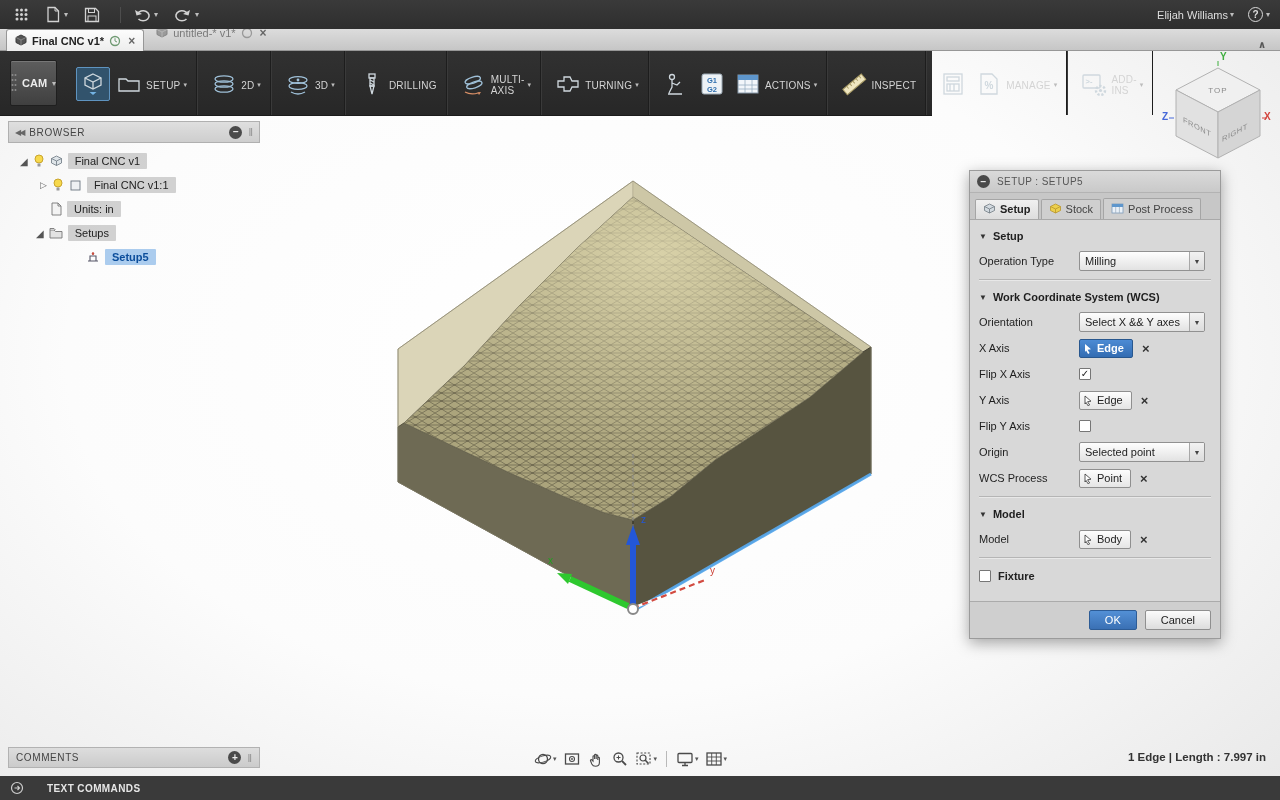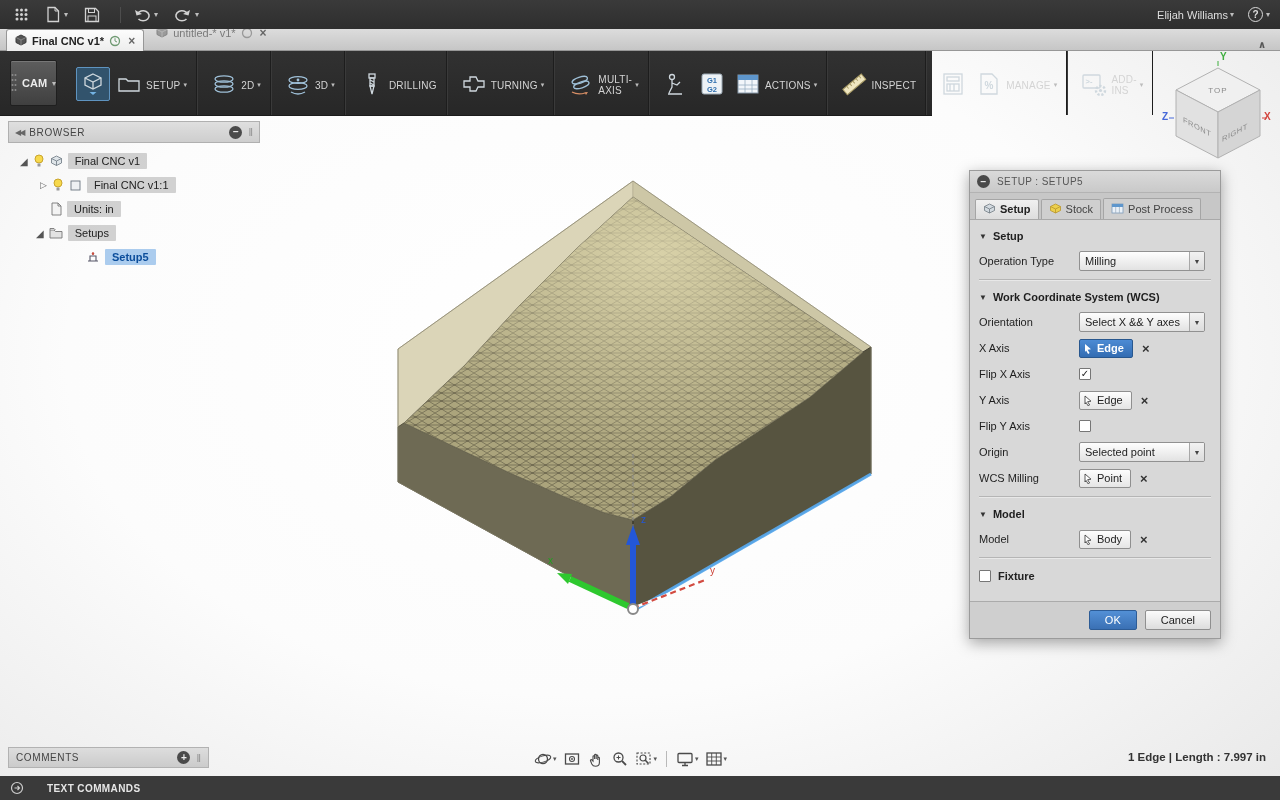--- a/index.html
+++ b/index.html
@@ -91,21 +91,21 @@
   .cb{width:12px;height:12px;border:1px solid #767676;background:#fff;border-radius:1px;display:flex;
     align-items:center;justify-content:center;font-size:10px;font-weight:bold;color:#222;line-height:1}
   .d-div{height:1px;background:#b5b5b5;margin:5px 9px;box-shadow:0 1px 0 #e8e8e8}
   .d-footer{border-top:1px solid #ababab;margin-top:12px;padding:8px 9px;display:flex;justify-content:flex-end;
     gap:8px;background:rgba(206,206,206,.9)}
   .btn{height:20px;padding:0 15px;display:flex;align-items:center;border-radius:2px;border:1px solid #8f8f8f;
     background:linear-gradient(#fbfbfb,#dddddd);color:#222}
   .btn.primary{background:linear-gradient(#5390d6,#3a70b4);border-color:#2d5c96;color:#fff}
 
   
-  .comments{position:absolute;left:8px;top:747px;width:201px;height:21px;background:linear-gradient(#dddddd,#cbcbcb);
+  .comments{position:absolute;left:8px;top:747px;width:252px;height:21px;background:linear-gradient(#dddddd,#cbcbcb);
     border:1px solid #b2b2b2;display:flex;align-items:center;gap:6px;padding:0 7px;z-index:12}
   .c-title{font-size:10px;letter-spacing:.6px;color:#444}
   .navbar{position:absolute;left:531px;top:746px;height:26px;display:flex;align-items:center;z-index:12}
   .nbtn{display:flex;align-items:center;padding:3px 3px;border-radius:2px}
   .ncaret{font-size:7px;color:#555;margin-left:1px}
   .nsep{width:1px;height:16px;background:#b9b9b9;margin:0 6px}
   .sel-info{position:absolute;right:14px;top:751px;font-size:11.5px;font-weight:bold;color:#333;z-index:12}
   .textcmd{position:absolute;left:0;right:0;bottom:0;height:24px;background:#3a3a3a;display:flex;align-items:center;
     gap:23px;padding:0 10px;color:#e6e6e6;font-size:10px;font-weight:bold;letter-spacing:.4px;z-index:40}
 </style>
@@ -352,45 +352,45 @@
       </div>
       <div class="glabel">
           <span>DRILLING</span>
         </div>
     </div>
 
     <div class="grp">
       <div class="gi-row">
         <div class="icon-cell">
           <svg width="26" height="26" viewBox="0 0 26 26">
-              <path d="M3 10h6V6h6l2 4h6v6h-6l-2 4H9v-4H3z" fill="none" stroke="#cfd8de" stroke-width="1.3"></path>
-            </svg>
-        </div>
-      </div>
-      <div class="glabel">
-          <span>TURNING</span>
-          <span class="tcaret">▾</span>
-        </div>
-    </div>
-
-    <div class="grp">
-      <div class="gi-row">
-        <div class="icon-cell">
-          <svg width="26" height="26" viewBox="0 0 26 26">
               <g transform="rotate(-18 13 13)" fill="none" stroke="#9fc0d8" stroke-width="1.3">
                 <ellipse cx="13" cy="9" rx="8" ry="3"></ellipse>
                 <ellipse cx="13" cy="14" rx="8" ry="3"></ellipse>
               </g>
               <path d="M4 21a11 6 0 0 0 13 1" fill="none" stroke="#d88f66" stroke-width="1.3"></path>
               <path d="M18 24l2-3-3.5.3z" fill="#d88f66"></path>
             </svg>
         </div>
       </div>
       <div class="glabel">
           <span>MULTI-AXIS</span>
+          <span class="tcaret">▾</span>
+        </div>
+    </div>
+
+    <div class="grp">
+      <div class="gi-row">
+        <div class="icon-cell">
+          <svg width="26" height="26" viewBox="0 0 26 26">
+              <path d="M3 10h6V6h6l2 4h6v6h-6l-2 4H9v-4H3z" fill="none" stroke="#cfd8de" stroke-width="1.3"></path>
+            </svg>
+        </div>
+      </div>
+      <div class="glabel">
+          <span>TURNING</span>
           <span class="tcaret">▾</span>
         </div>
     </div>
 
     <div class="grp">
       <div class="gi-row">
         <div class="icon-cell">
           <svg width="26" height="26" viewBox="0 0 26 26">
               <g fill="none" stroke="#cfd8de" stroke-width="1.3">
                 <circle cx="9" cy="6" r="2.5"></circle>
@@ -622,21 +622,21 @@
         <div class="cb"></div>
       </div>
       <div class="d-row">
         <span class="d-label">Origin</span>
         <div class="dd">
           <span class="dd-val">Selected point</span>
           <span class="dd-caret">▼</span>
         </div>
       </div>
       <div class="d-row">
-        <span class="d-label">WCS Milling</span>
+        <span class="d-label">WCS Process</span>
         <div class="selbtn">
           <svg width="9" height="11" viewBox="0 0 9 11">
               <path d="M1 1l6 5.2-3.4.5 2 3.3-1.5.9-2-3.4L1 9z" fill="#fff" stroke="#333" stroke-width="0.8"></path>
             </svg>
           <span>Point</span>
         </div>
         <span class="xdel">×</span>
       </div>
       <div class="d-div"></div>
 

